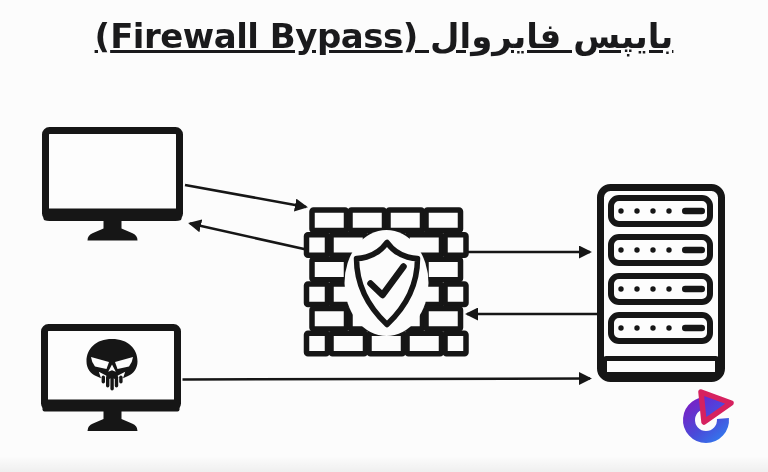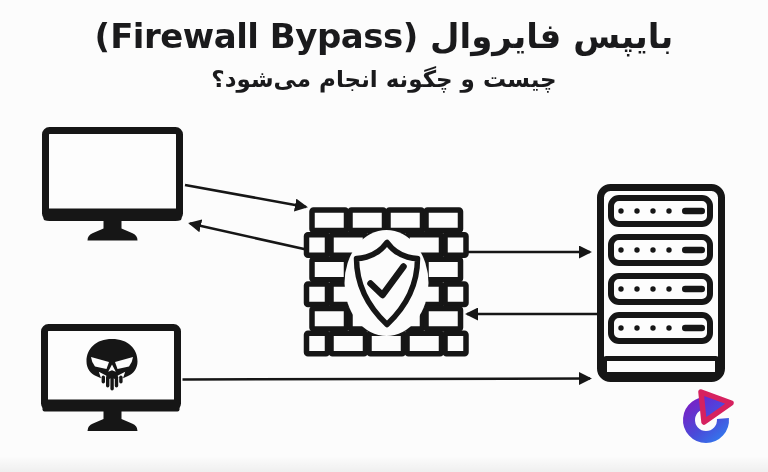--- a/index.html
+++ b/index.html
@@ -10,40 +10,40 @@
   }
   .canvas{
     position:relative;width:768px;height:472px;
     background:#fcfcfc;
   }
   .title{
     position:absolute;top:16px;left:0;width:768px;
     text-align:center;direction:rtl;
     font-size:34px;font-weight:bold;color:#1a1a1c;
     letter-spacing:-0.5px;
+    text-decoration:underline;
   }
   .subtitle{
     position:absolute;top:66px;left:0;width:768px;
     text-align:center;direction:rtl;
     font-size:23px;font-weight:bold;color:#1a1a1c;
   }
   svg.diagram{position:absolute;left:0;top:0;}
   .bottom-fade{
     position:absolute;left:0;bottom:0;width:768px;height:16px;
     background:linear-gradient(to bottom,rgba(0,0,0,0),rgba(0,0,0,0.05));
     pointer-events:none;
   }
 </style>
 </head>
 <body>
 
 <div class="canvas">
 
   <div class="title" dir="rtl">بایپس فایروال (Firewall Bypass)</div>
-  <div class="subtitle" dir="rtl">چیست و چگونه انجام می‌شود؟</div>
 
   <svg class="diagram" width="768" height="472" viewBox="0 0 768 472">
     <defs>
       <marker id="ah" markerWidth="5" markerHeight="5" viewBox="0 0 10 10" refX="8.5" refY="5" orient="auto">
         <path d="M0 0 L10 5 L0 10 Z" fill="#161616"></path>
       </marker>
       <linearGradient id="ringGrad" gradientUnits="userSpaceOnUse" x1="689" y1="400" x2="724" y2="442">
         <stop offset="0" stop-color="#7b1fc4"></stop>
         <stop offset="0.55" stop-color="#4a4ad9"></stop>
         <stop offset="1" stop-color="#2f7ff0"></stop>

